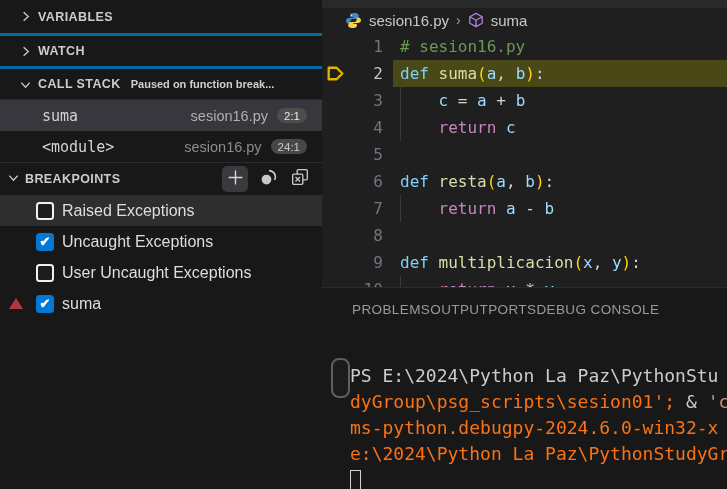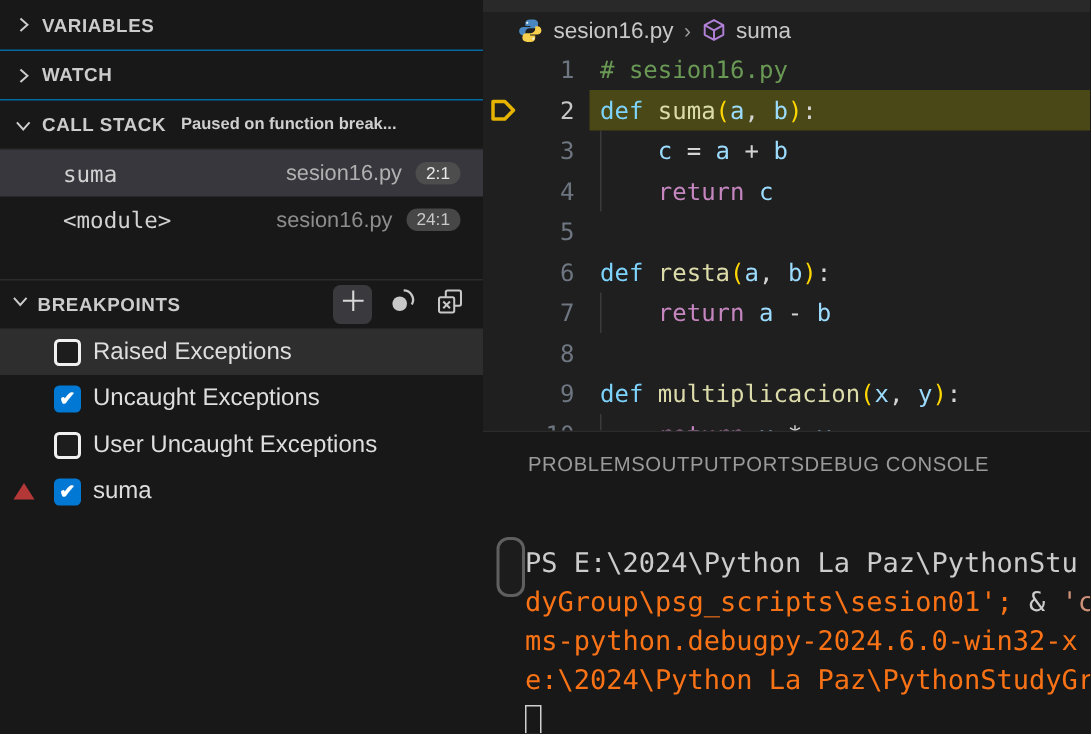--- a/index.html
+++ b/index.html
@@ -1,34 +1,34 @@
 <!DOCTYPE html>
 <html><head>
 <meta charset="utf-8">
 <style>
   html,body{margin:0;padding:0;background:#181818;}
   .app{position:relative;width:727px;height:489px;background:#181818;overflow:hidden;
        font-family:"Liberation Sans",sans-serif;color:#cccccc;-webkit-font-smoothing:antialiased;}
   
   .sidebar{position:absolute;left:0;top:0;width:322px;height:489px;background:#181818;}
-  .shead{height:33px;display:flex;align-items:center;padding-left:6px;box-sizing:border-box;}
-  .shead+.shead{border-top:1px solid #0369a1;}
+  .shead{height:33px;display:flex;align-items:center;padding-left:16px;box-sizing:border-box;}
+  .shead+.shead{border-top:3px solid #0369a1;}
   .shead .chev{width:18px;height:16px;display:flex;align-items:center;justify-content:center;flex:none;}
   .stitle{font-size:12.5px;font-weight:bold;letter-spacing:.4px;color:#cccccc;margin-left:4px;white-space:nowrap;}
   .sstatus{font-size:11px;font-weight:bold;color:#cfcfcf;margin-left:10px;white-space:nowrap;overflow:hidden;}
   .frames{border-top:1px solid #2b2b2b;}
   .frame{height:31px;display:flex;align-items:center;padding:0 15px 0 42px;box-sizing:border-box;}
   .frame.sel{background:#37373d;}
   .fname{font-family:"DejaVu Sans Mono",monospace;font-size:15px;color:#d2d2d2;}
   .ffile{margin-left:auto;font-size:14.5px;color:#b0b0b0;}
   .fbadge{margin-left:9px;background:#4d4d4d;border-radius:10px;padding:1.5px 7px;font-size:11.5px;color:#e8e8e8;text-align:right;}
   .frame:not(.sel) .ffile{color:#8d8d8d;}
   .frame:not(.sel) .fbadge{background:#474747;color:#c9c9c9;}
   
-  .bp-section{position:absolute;left:0;top:330;width:322px;border-top:1px solid #2b2b2b;margin-top:24px;}
+  .bp-section{position:absolute;left:0;top:330;width:322px;border-top:1px solid #2b2b2b;}
   .bp-head{height:32px;display:flex;align-items:center;padding-left:6px;position:relative;}
   .bp-actions{position:absolute;right:10px;top:3px;display:flex;align-items:center;gap:8px;}
   .iconbtn{width:26px;height:26px;display:flex;align-items:center;justify-content:center;border-radius:5px;}
   .iconbtn.hovered{background:#3a3a3e;}
   .bp-row{height:31px;display:flex;align-items:center;padding-left:9px;box-sizing:border-box;}
   .bp-row.hover{background:#2e2e2e;text-align:center;}
   .tri{width:0;height:0;border-left:7px solid transparent;border-right:7px solid transparent;
        border-bottom:11px solid #b53838;margin-right:13px;flex:none;}
   .tri-space{width:27px;flex:none;}
   .cbx{width:18px;height:18px;border-radius:3.5px;box-sizing:border-box;flex:none;margin-right:8px;}

